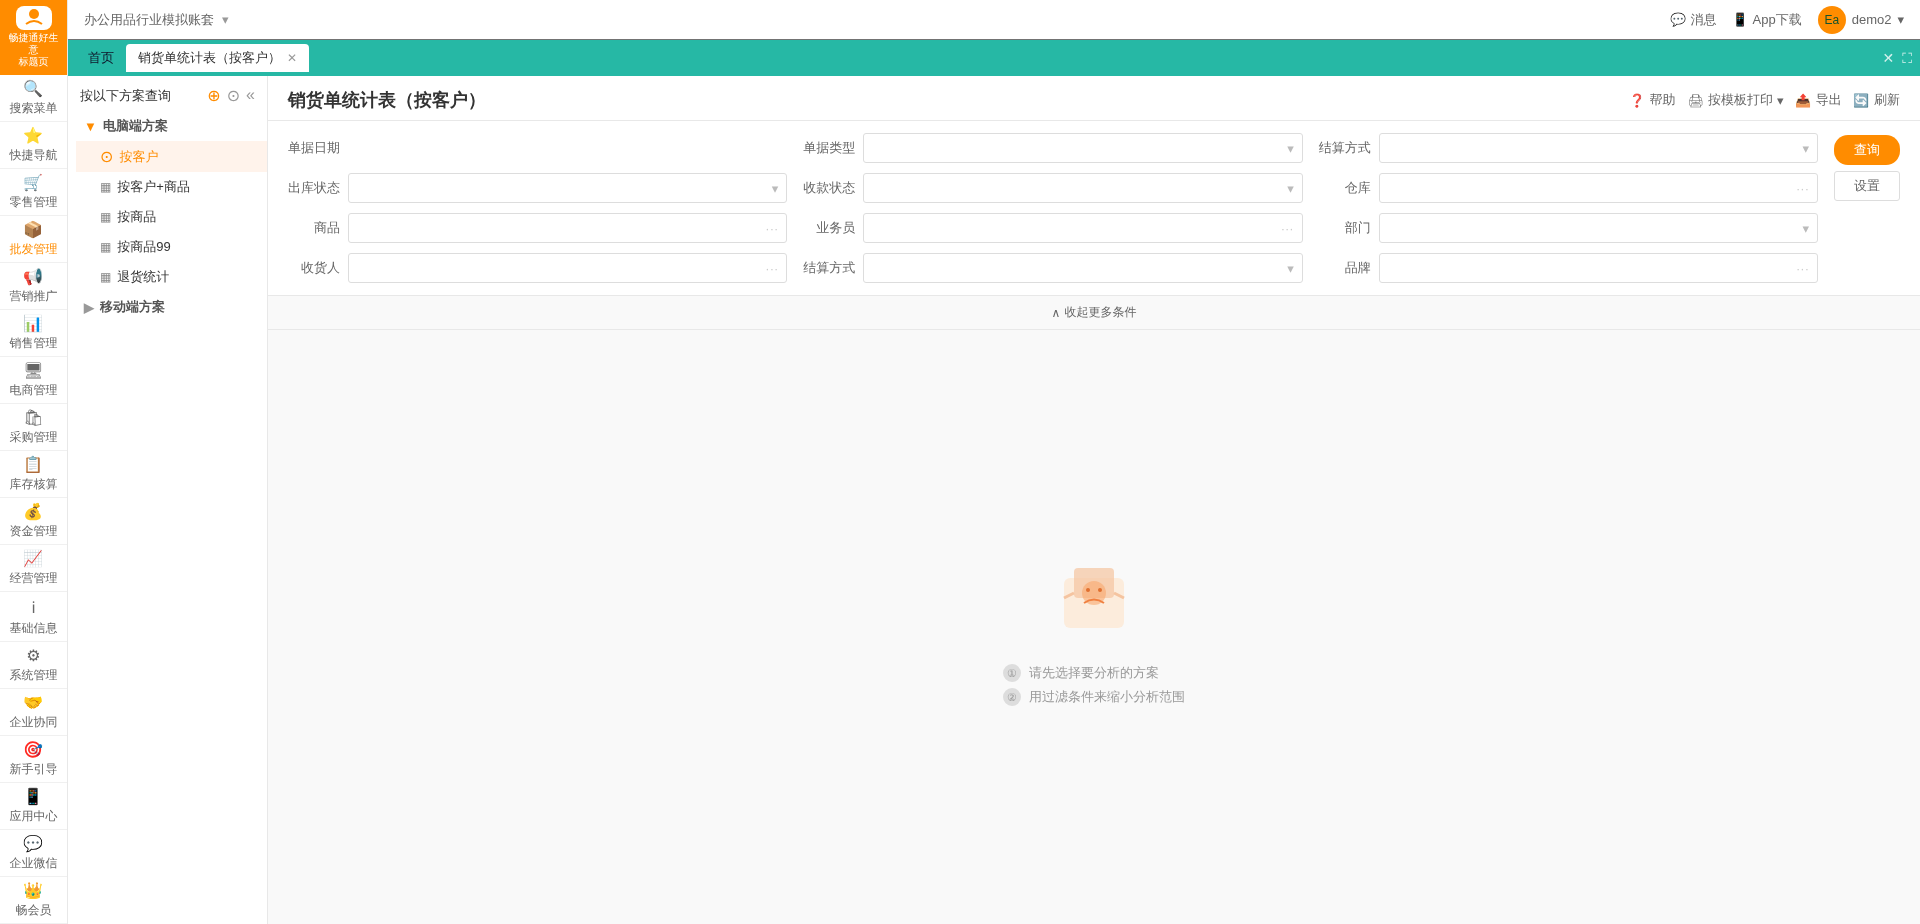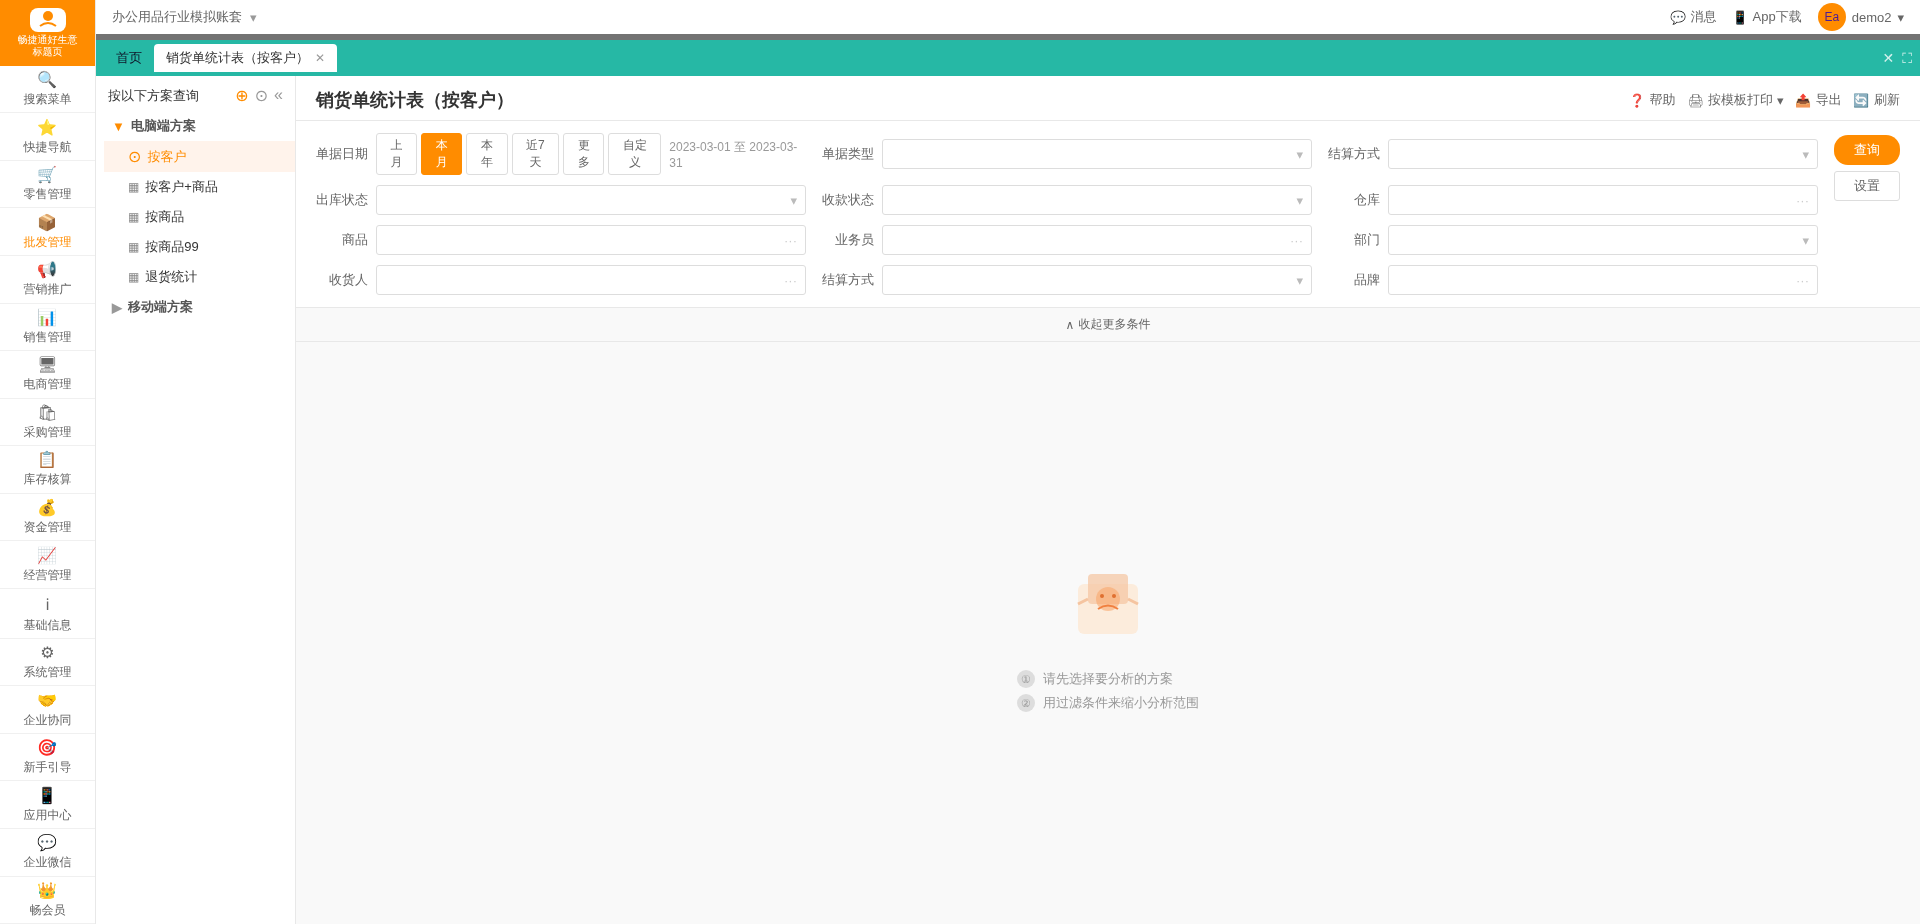--- a/index.html
+++ b/index.html
@@ -1,20 +1,20 @@
 <!DOCTYPE html>
 <html><head>
   <meta charset="utf-8">
   <style>
     * { box-sizing: border-box; margin: 0; padding: 0; }
     body { font-family: 'Microsoft YaHei', Arial, sans-serif; font-size: 13px; background: #f5f5f5; color: #333; display: flex; height: 924px; overflow: hidden; }
 
     
     .sidebar {
-      width: 96px;
+      width: 68px;
       background: #fff;
       display: flex;
       flex-direction: column;
       align-items: center;
       border-right: 1px solid #e8e8e8;
       z-index: 10;
       overflow-y: auto;
     }
     .sidebar-logo {
       width: 100%;
@@ -63,21 +63,21 @@
       flex: 1;
       display: flex;
       flex-direction: column;
       overflow: hidden;
     }
 
     
     .top-header {
       height: 40px;
       background: #fff;
-      border-bottom: 6px solid #737373;
+      border-bottom: 1px solid #737373;
       display: flex;
       align-items: center;
       padding: 0 16px;
       justify-content: space-between;
     }
     .top-header-left {
       display: flex;
       align-items: center;
       gap: 8px;
       font-size: 13px;
@@ -98,21 +98,21 @@
       color: #666;
     }
     .user-avatar {
       width: 28px;
       height: 28px;
       border-radius: 50%;
       background: #ff8c00;
       display: flex;
       align-items: center;
       justify-content: center;
-      color: #4c1d95;
+      color: #14532d;
       font-size: 12px;
     }
 
     
     .tab-bar {
       height: 36px;
       background: #26b8a5;
       display: flex;
       align-items: center;
       padding: 0 8px;
@@ -567,29 +567,20 @@
       </div>
 
       <div class="filter-section">
         <div style="display:flex;align-items:flex-start;gap:16px;">
           <div style="flex:1;">
 
             <div class="filter-row">
 
               <div class="filter-item" style="flex:1;">
                 <span class="filter-item-label">单据日期</span>
-                <div style="display:flex;align-items:center;gap:4px;flex:1;">
-                  <button class="date-btn">上月</button>
-                  <button class="date-btn active">本月</button>
-                  <button class="date-btn">本年</button>
-                  <button class="date-btn">近7天</button>
-                  <button class="date-btn">更多</button>
-                  <button class="date-btn">自定义</button>
-                  <span class="date-range-text">2023-03-01 至 2023-03-31</span>
-                </div>
               </div>
 
               <div class="filter-item" style="flex:1;">
                 <span class="filter-item-label">单据类型</span>
                 <div class="filter-input">
                   <span></span>
                   <span class="chevron">▾</span>
                 </div>
               </div>
 

